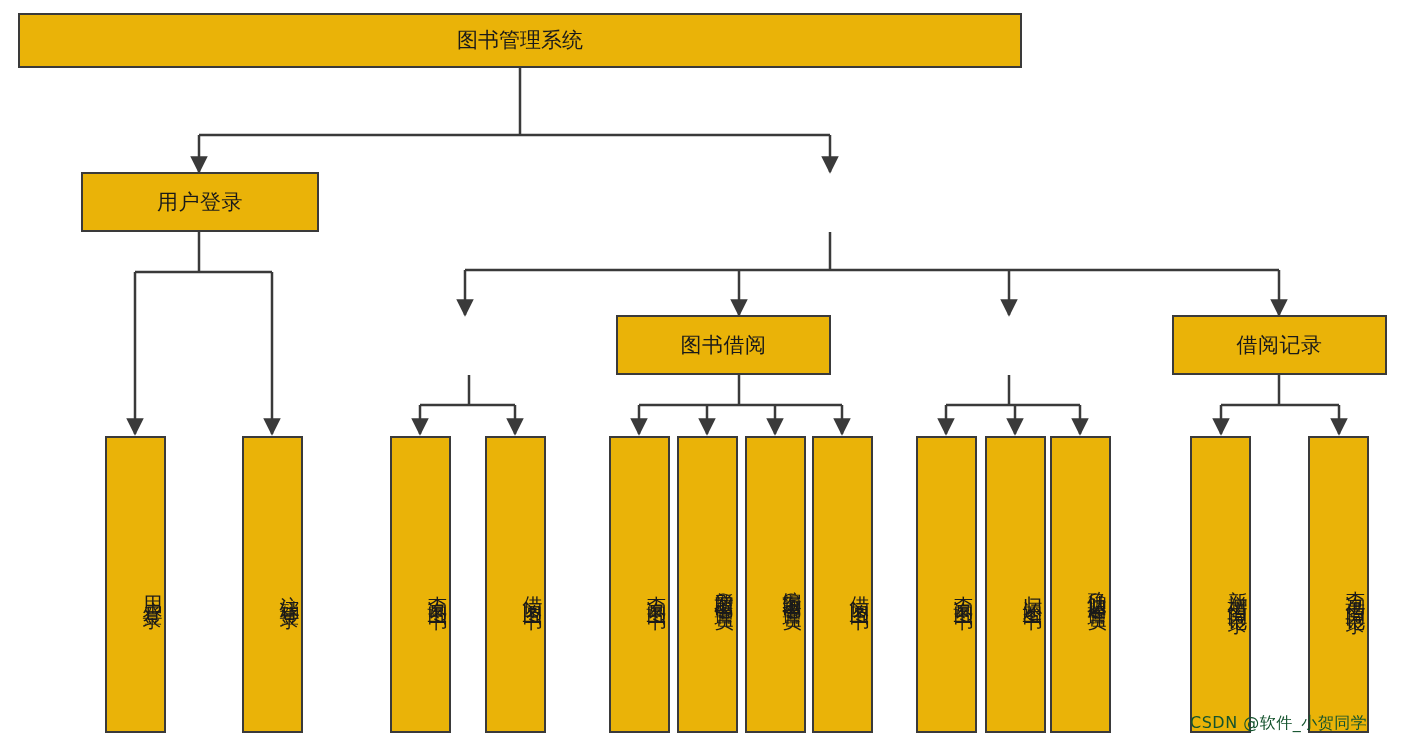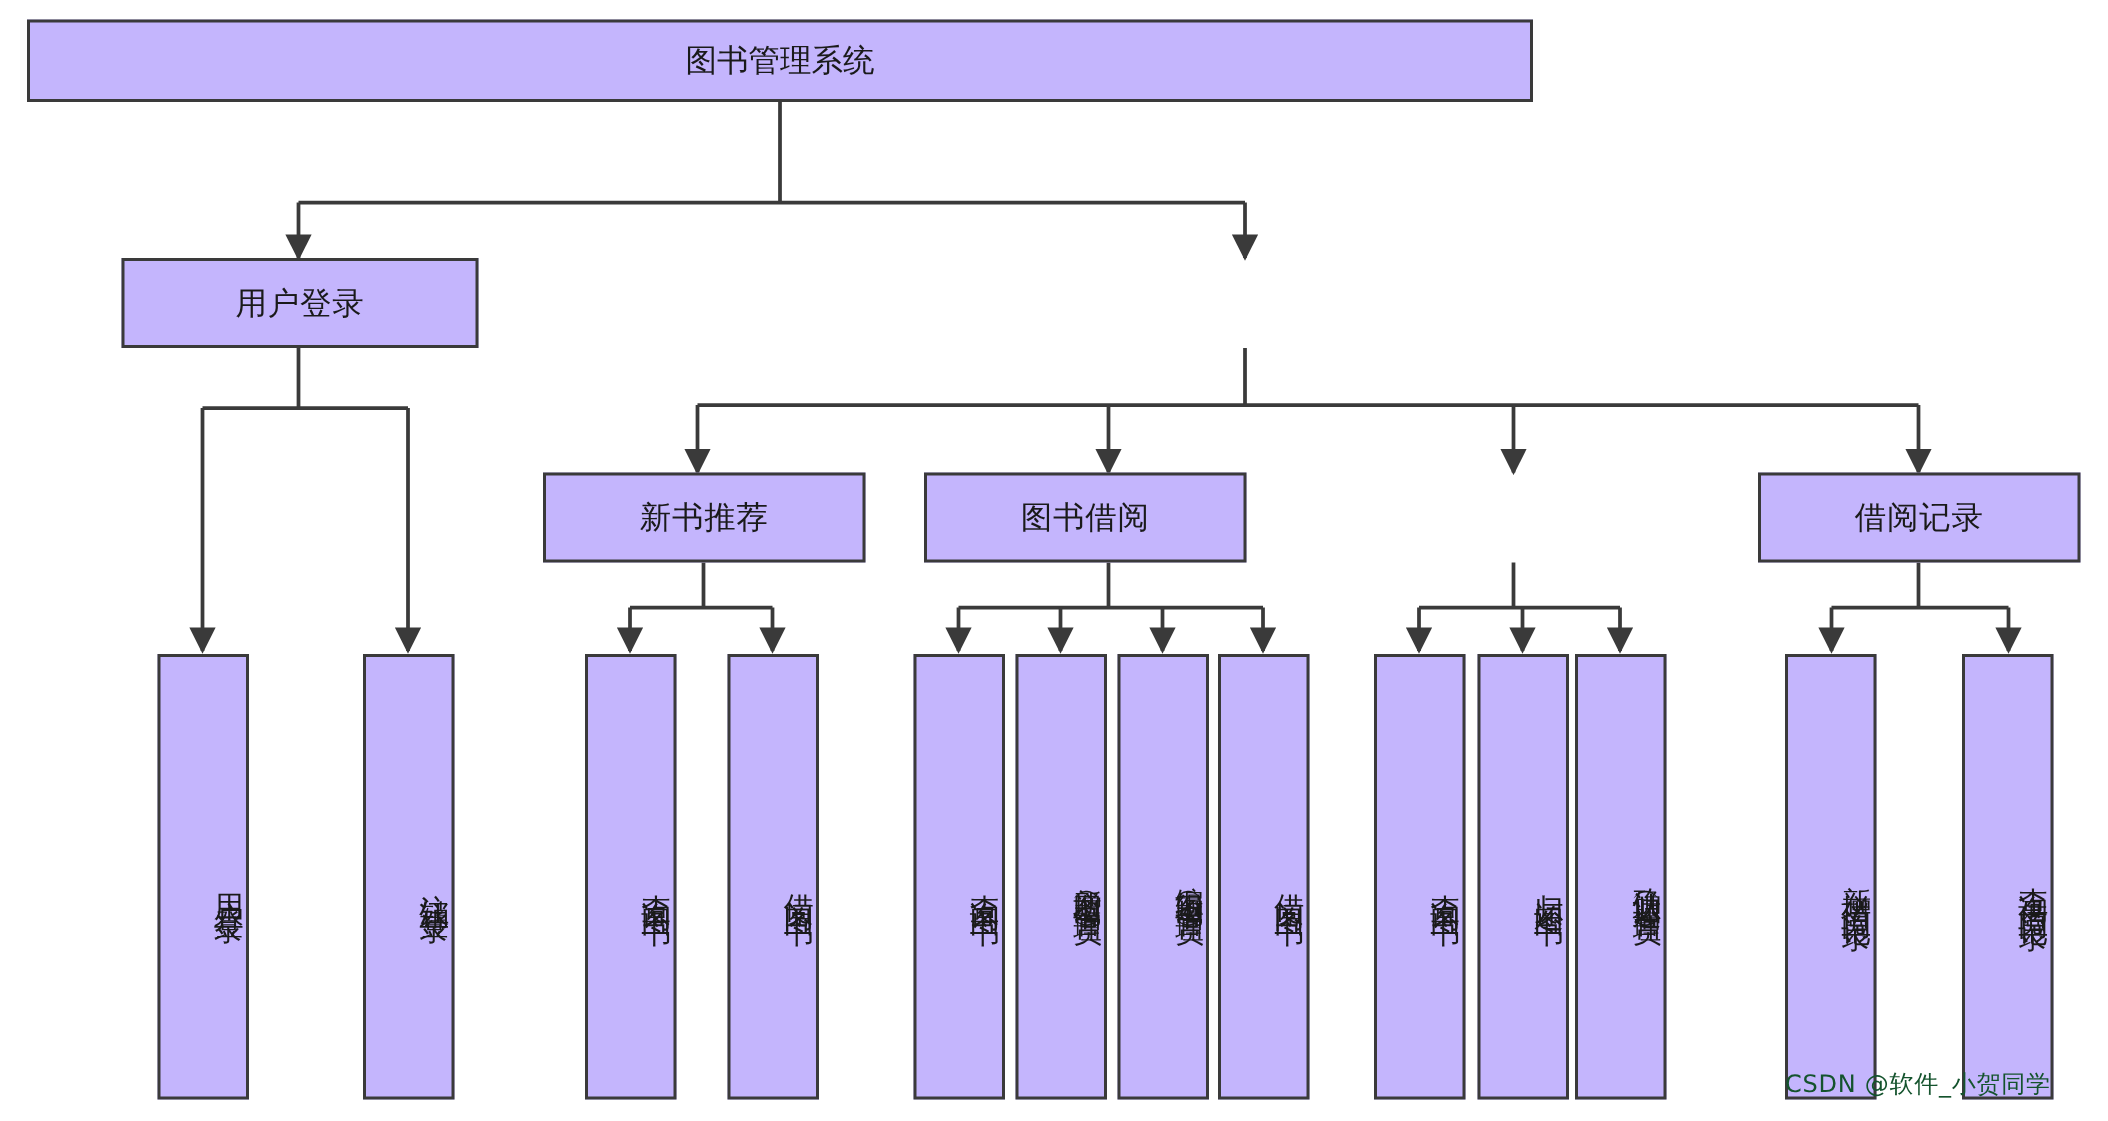--- a/index.html
+++ b/index.html
@@ -23,21 +23,21 @@
     left: 0;
     top: 0;
     width: 1405px;
     height: 747px;
     pointer-events: none;
   }
   .node {
     position: absolute;
     box-sizing: border-box;
     border: 2px solid #3a3a3a;
-    background: #c4b5fd;
+    background: #eab308;
     display: flex;
     align-items: center;
     justify-content: center;
     color: #1a1a1a;
     line-height: 1.18;
   }
   .node-h {
     font-size: 21px;
     letter-spacing: 0.5px;
   }
@@ -118,21 +118,20 @@
       <path d="M 1221 405 L 1339 405"></path>
       <path d="M 1221 405 L 1221 434" marker-end="url(#arrow)"></path>
       <path d="M 1339 405 L 1339 434" marker-end="url(#arrow)"></path>
     </g>
   </svg>
 
   <div class="node node-root" style="left:18px; top:13px; width:1004px; height:55px;">图书管理系统</div>
 
   <div class="node node-h" style="left:81px; top:172px; width:238px; height:60px;">用户登录</div>
 
-  <div class="node node-h" style="left:362px; top:315px; width:215px; height:60px;">新书推荐</div>
   <div class="node node-h" style="left:616px; top:315px; width:215px; height:60px;">图书借阅</div>
   <div class="node node-h" style="left:1172px; top:315px; width:215px; height:60px;">借阅记录</div>
 
   <div class="node node-v" style="left:105px; top:436px; width:61px; height:297px;">用户登录</div>
   <div class="node node-v" style="left:242px; top:436px; width:61px; height:297px;">注销登录</div>
 
   <div class="node node-v" style="left:390px; top:436px; width:61px; height:297px;">查询图书</div>
   <div class="node node-v" style="left:485px; top:436px; width:61px; height:297px;">借阅图书</div>
 
   <div class="node node-v" style="left:609px; top:436px; width:61px; height:297px;">查询图书</div>

